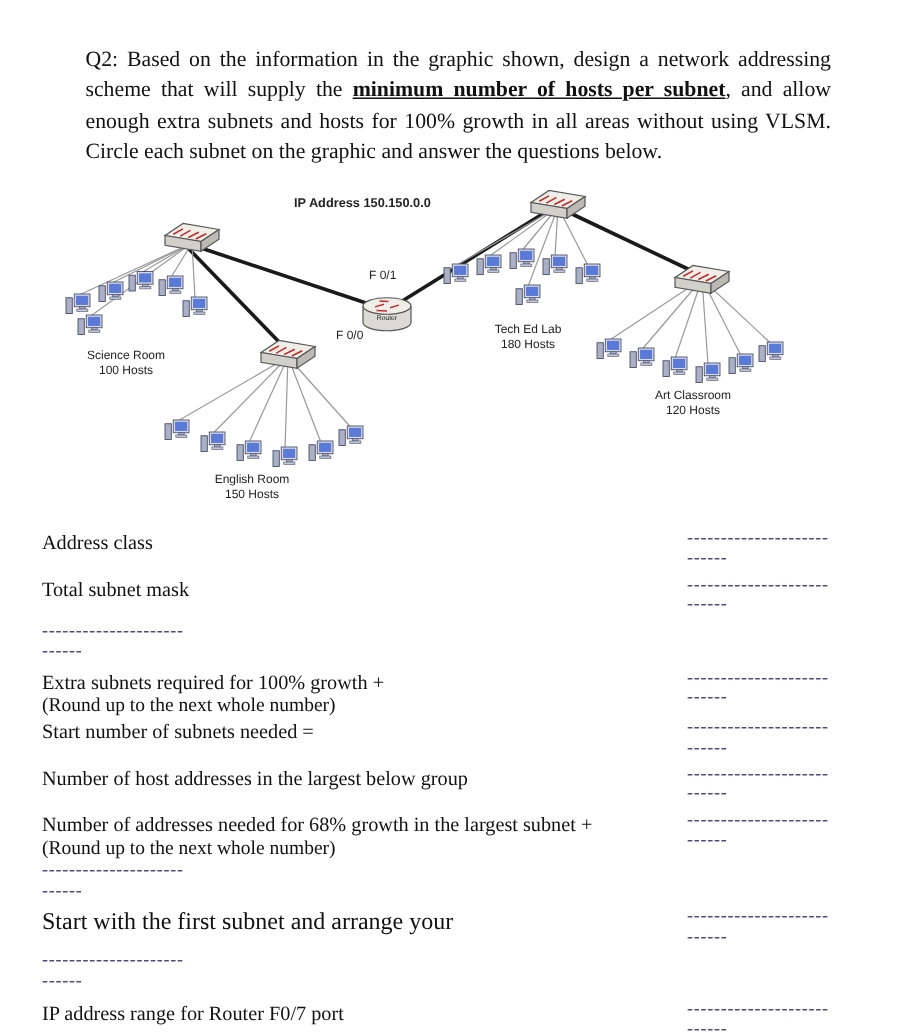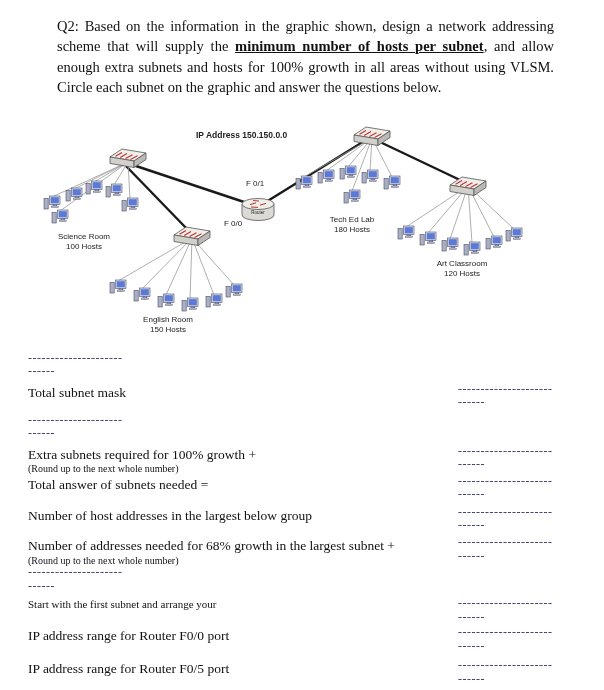--- a/index.html
+++ b/index.html
@@ -5,33 +5,33 @@
   * { margin:0; padding:0; box-sizing:border-box; }
   html,body { background:#ffffff; }
   body {
     width:604px; height:690px;
     font-family:"Liberation Serif", serif;
     color:#111;
   }
   .page { position:relative; width:604px; height:690px; background:#fff; overflow:hidden; }
 
   .q-text {
-    position:absolute; left:57px; top:16px; width:497px;
+    position:absolute; left:57px; top:30px; width:497px;
     font-size:14.5px; line-height:1.4; text-align:justify;
   }
   .q-text .em { font-weight:bold; text-decoration:underline; }
 
   .diagram { position:absolute; left:0; top:120px; width:604px; height:238px; }
   .diagram text { font-family:"Liberation Sans", sans-serif; fill:#222; }
 
   .qa { position:absolute; left:28px; top:352px; width:548px; }
   .qa-row { display:flex; align-items:flex-start; }
   .qa-label { flex:1; font-size:13.5px; line-height:1.3; padding-top:1px; }
-  .qa-note { font-size:10px; line-height:1.15; }
-  .qa-small { font-size:11px; line-height:1.25; }
+  .qa-note { font-size:13px; line-height:1.15; }
+  .qa-small { font-size:16px; line-height:1.25; }
   .qa-answer {
     width:118px; flex:0 0 118px;
     font-size:12px; line-height:1.12; letter-spacing:0.5px;
     color:#3a3a6a; white-space:nowrap;
   }
   .mt0 { margin-top:0; } .mt2 { margin-top:2px; } .mt4 { margin-top:4px; } .mt6 { margin-top:6px; }
 </style>
 </head>
 <body>
 
@@ -154,20 +154,21 @@
     <text x="352" y="102" font-size="8" text-anchor="middle">Tech Ed Lab</text>
     <text x="352" y="112" font-size="8" text-anchor="middle">180 Hosts</text>
 
     <text x="462" y="146" font-size="8" text-anchor="middle">Art Classroom</text>
     <text x="462" y="156" font-size="8" text-anchor="middle">120 Hosts</text>
   </svg>
 
   <div class="qa">
 
     <div class="qa-row mt0">
+      <div class="qa-label">Address class</div>
       <div class="qa-answer">
         <div>---------------------</div>
         <div>------</div>
       </div>
     </div>
 
     <div class="qa-row mt4">
       <div class="qa-label">Total subnet mask</div>
       <div class="qa-answer">
         <div>---------------------</div>
@@ -187,21 +188,21 @@
         <div>Extra subnets required for 100% growth +</div>
         <div class="qa-note">(Round up to the next whole number)</div>
       </div>
       <div class="qa-answer">
         <div>---------------------</div>
         <div>------</div>
       </div>
     </div>
 
     <div class="qa-row mt0">
-      <div class="qa-label">Total answer of subnets needed =</div>
+      <div class="qa-label">Start number of subnets needed =</div>
       <div class="qa-answer">
         <div>---------------------</div>
         <div>------</div>
       </div>
     </div>
 
     <div class="qa-row mt4">
       <div class="qa-label">Number of host addresses in the largest below group</div>
       <div class="qa-answer">
         <div>---------------------</div>
@@ -231,29 +232,28 @@
       <div class="qa-label qa-small">
         <div>Start with the first subnet and arrange your</div>
       </div>
       <div class="qa-answer">
         <div>---------------------</div>
         <div>------</div>
       </div>
     </div>
 
     <div class="qa-row mt2">
-      <div class="qa-label">IP address range for Router F0/0 port</div>
       <div class="qa-answer">
         <div>---------------------</div>
         <div>------</div>
       </div>
     </div>
 
     <div class="qa-row mt6">
-      <div class="qa-label">IP address range for Router F0/5 port</div>
+      <div class="qa-label">IP address range for Router F0/7 port</div>
       <div class="qa-answer">
         <div>---------------------</div>
         <div>------</div>
       </div>
     </div>
 
   </div>
 </div>
 
 </body></html>

